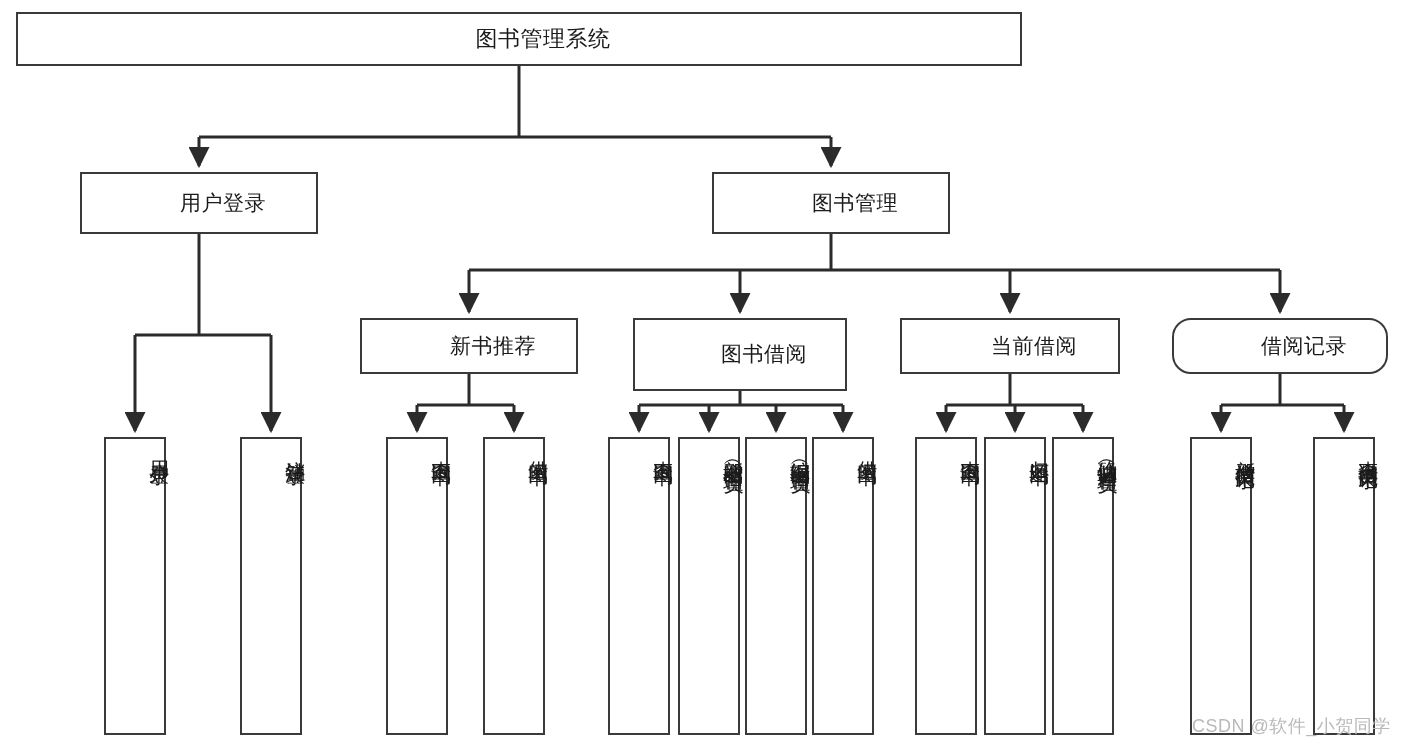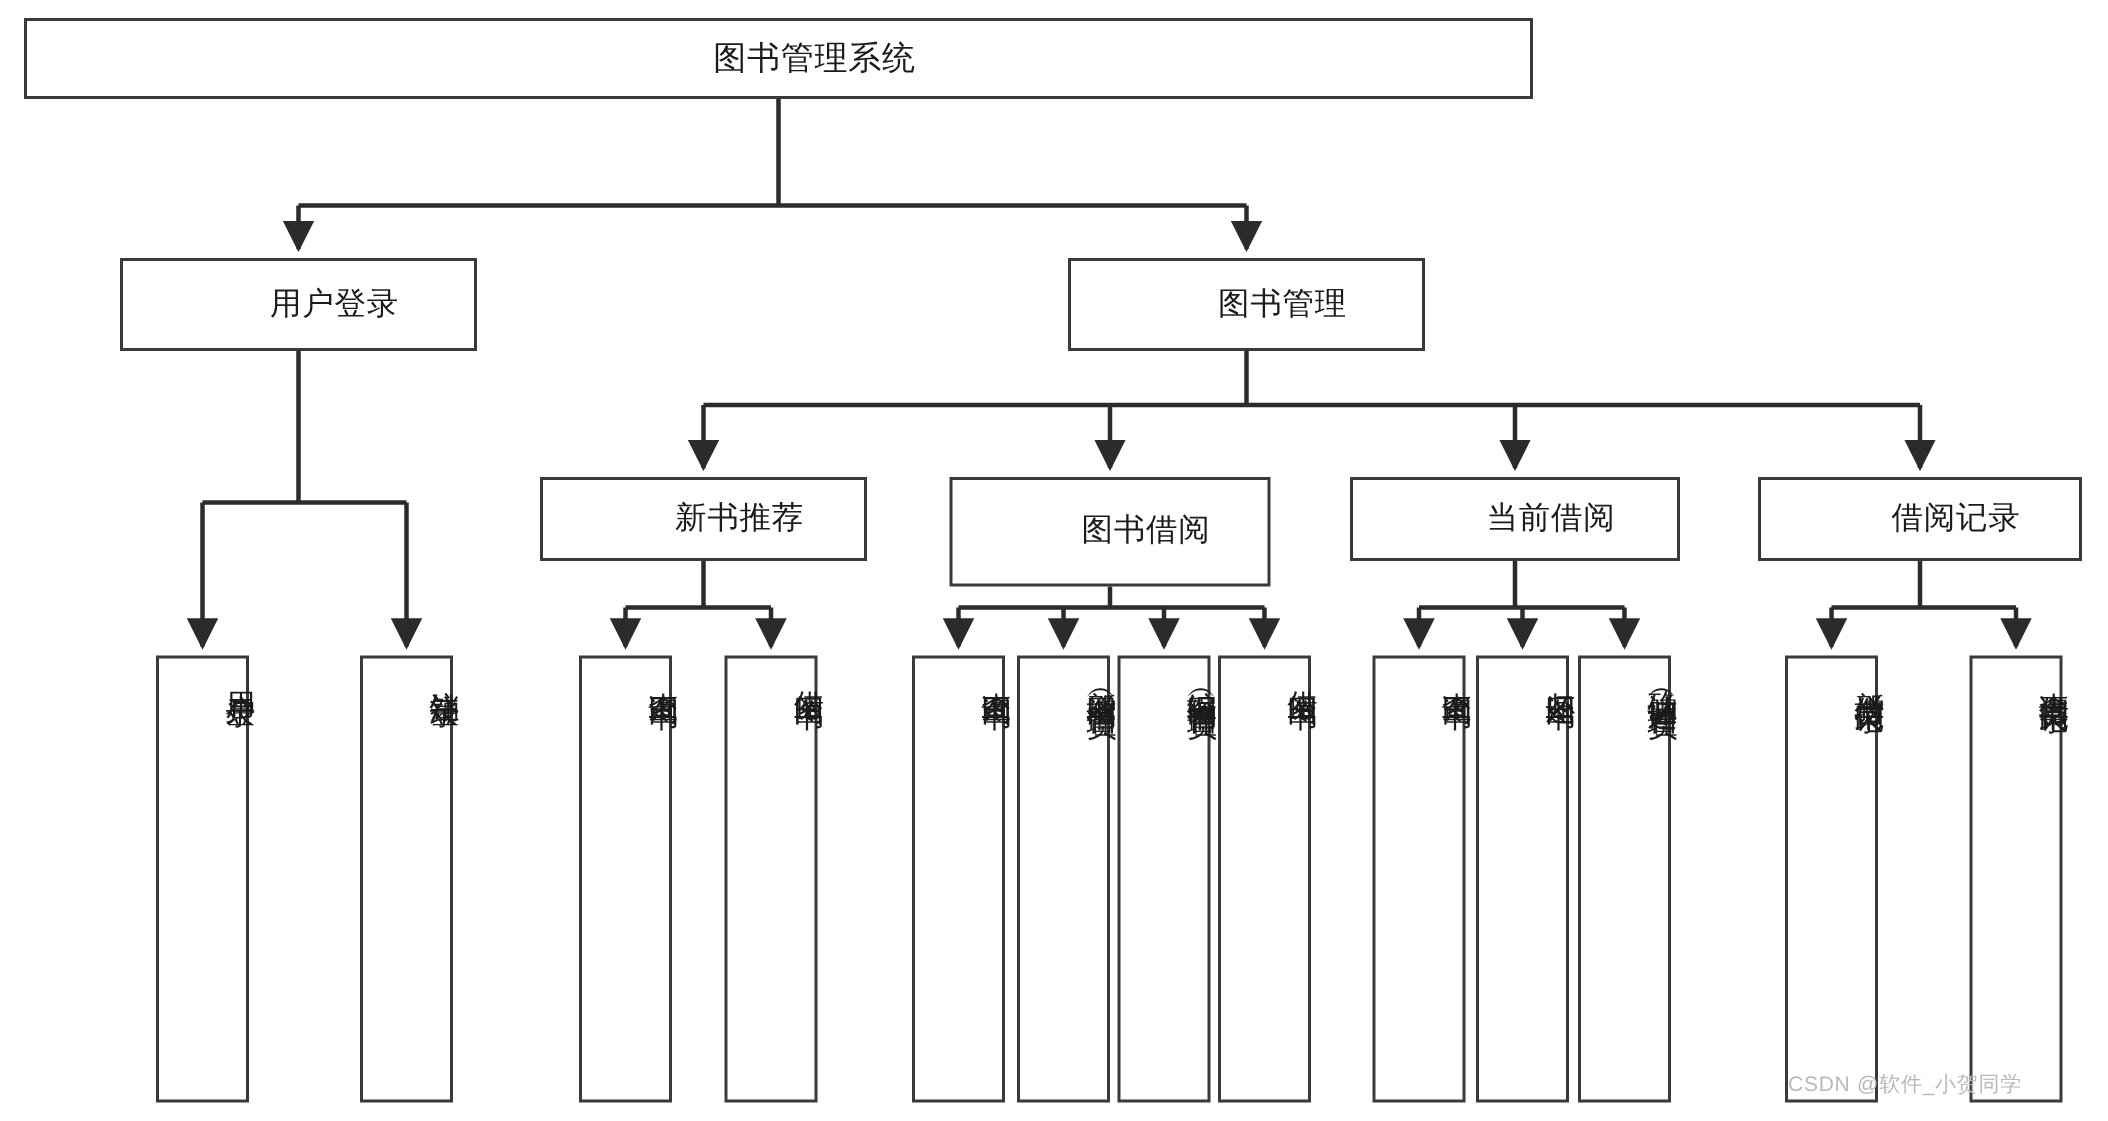--- a/index.html
+++ b/index.html
@@ -61,21 +61,21 @@
     writing-mode: vertical-rl;
     text-orientation: upright;
     font-size: 20px;
     line-height: 1.18;
     letter-spacing: 2px;
     white-space: normal;
     max-height: 100%;
   }
   .watermark {
     position: absolute;
-    font-size: 14px;
+    font-size: 18px;
     color: #b9b9b9;
     white-space: nowrap;
     letter-spacing: 0.5px;
   }
 </style>
 </head>
 <body>
 
 <div id="diagram-root">
 
@@ -142,21 +142,21 @@
 
   <div class="node horiz" style="left:360px; top:318px; width:218px; height:56px;justify-content:center;">
     <span class="label">新书推荐</span>
   </div>
   <div class="node horiz" style="left:633px; top:318px; width:214px; height:73px;">
     <span class="label">图书借阅</span>
   </div>
   <div class="node horiz" style="left:900px; top:318px; width:220px; height:56px;justify-content:center;">
     <span class="label">当前借阅</span>
   </div>
-  <div class="node horiz" style="left:1172px; top:318px; width:216px; height:56px;">
+  <div class="node horiz" style="left:1172px; top:318px; width:216px; height:56px;border-radius:19px;">
     <span class="label">借阅记录</span>
   </div>
 
   <div class="node vert" style="left:104px; top:437px; width:62px; height:298px;">
     <span class="label">用户登录</span>
   </div>
   <div class="node vert" style="left:240px; top:437px; width:62px; height:298px;">
     <span class="label">注销登录</span>
   </div>
 

